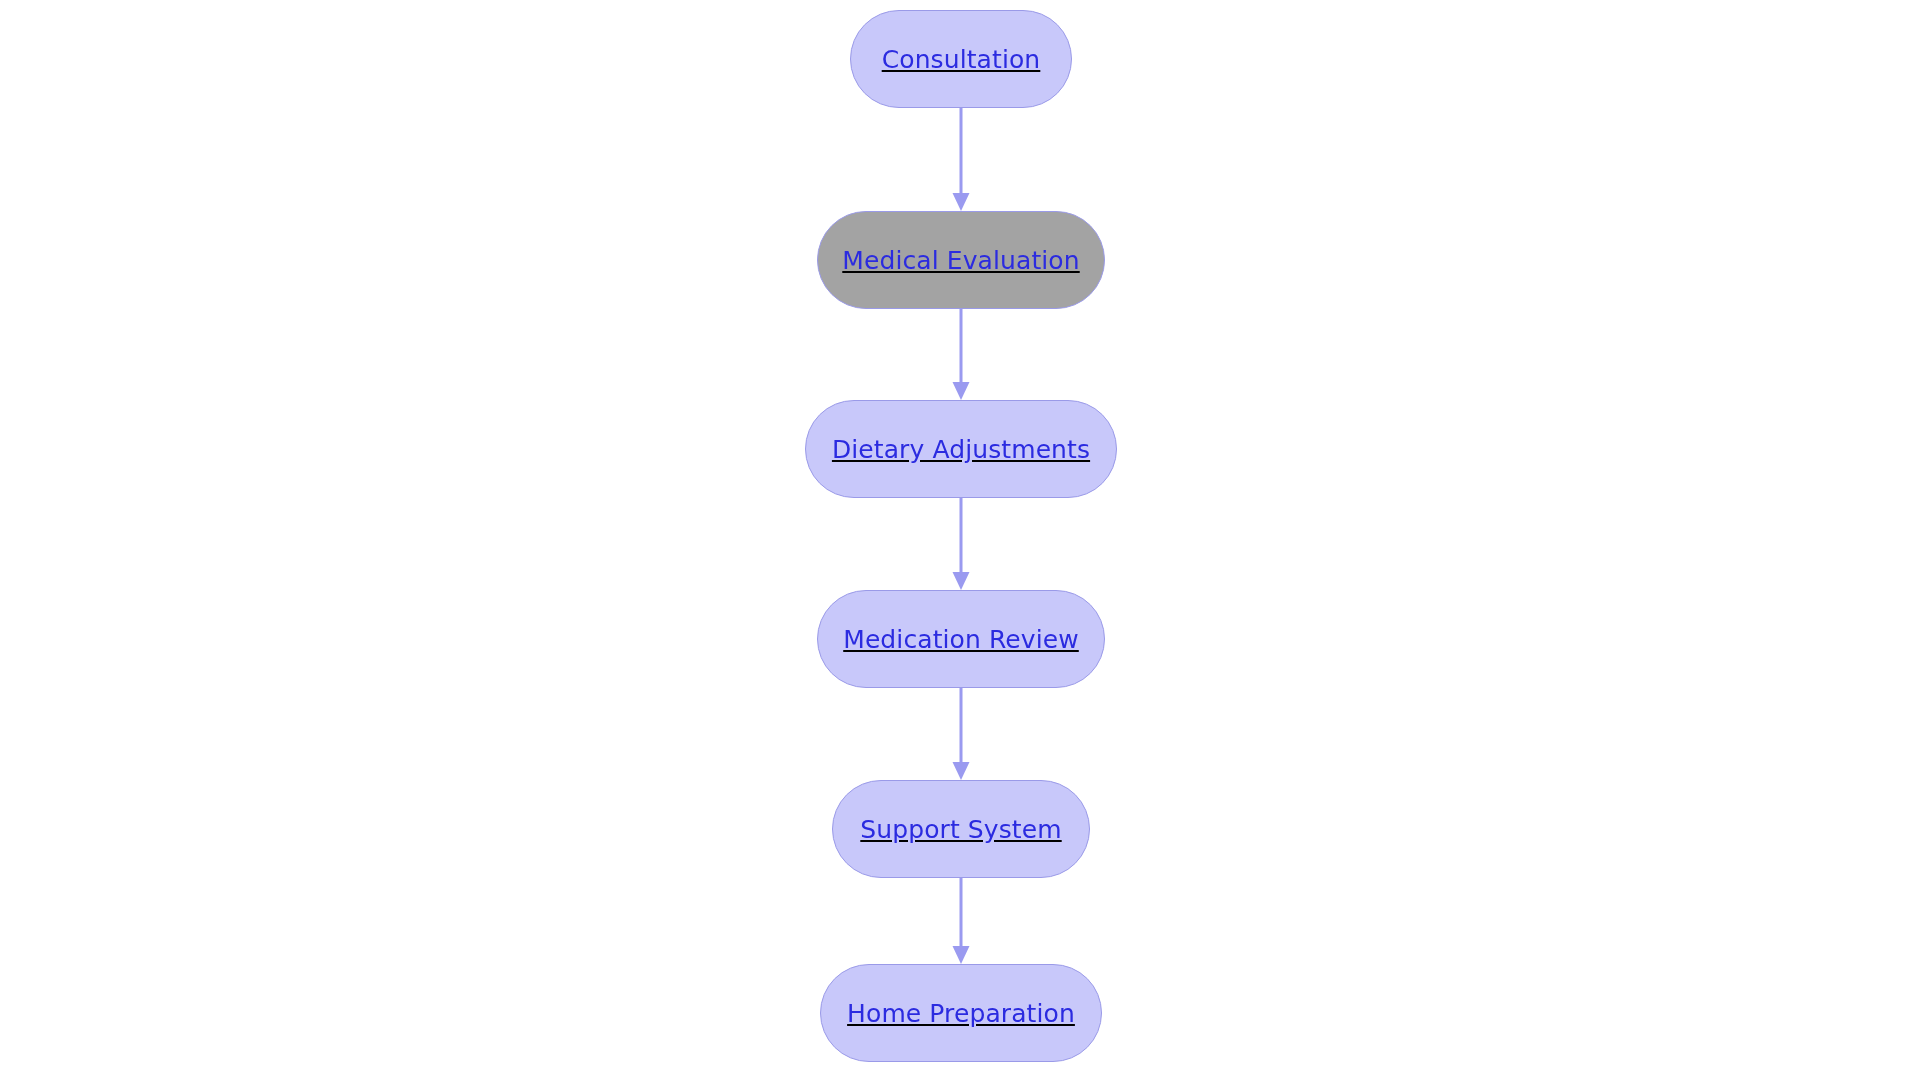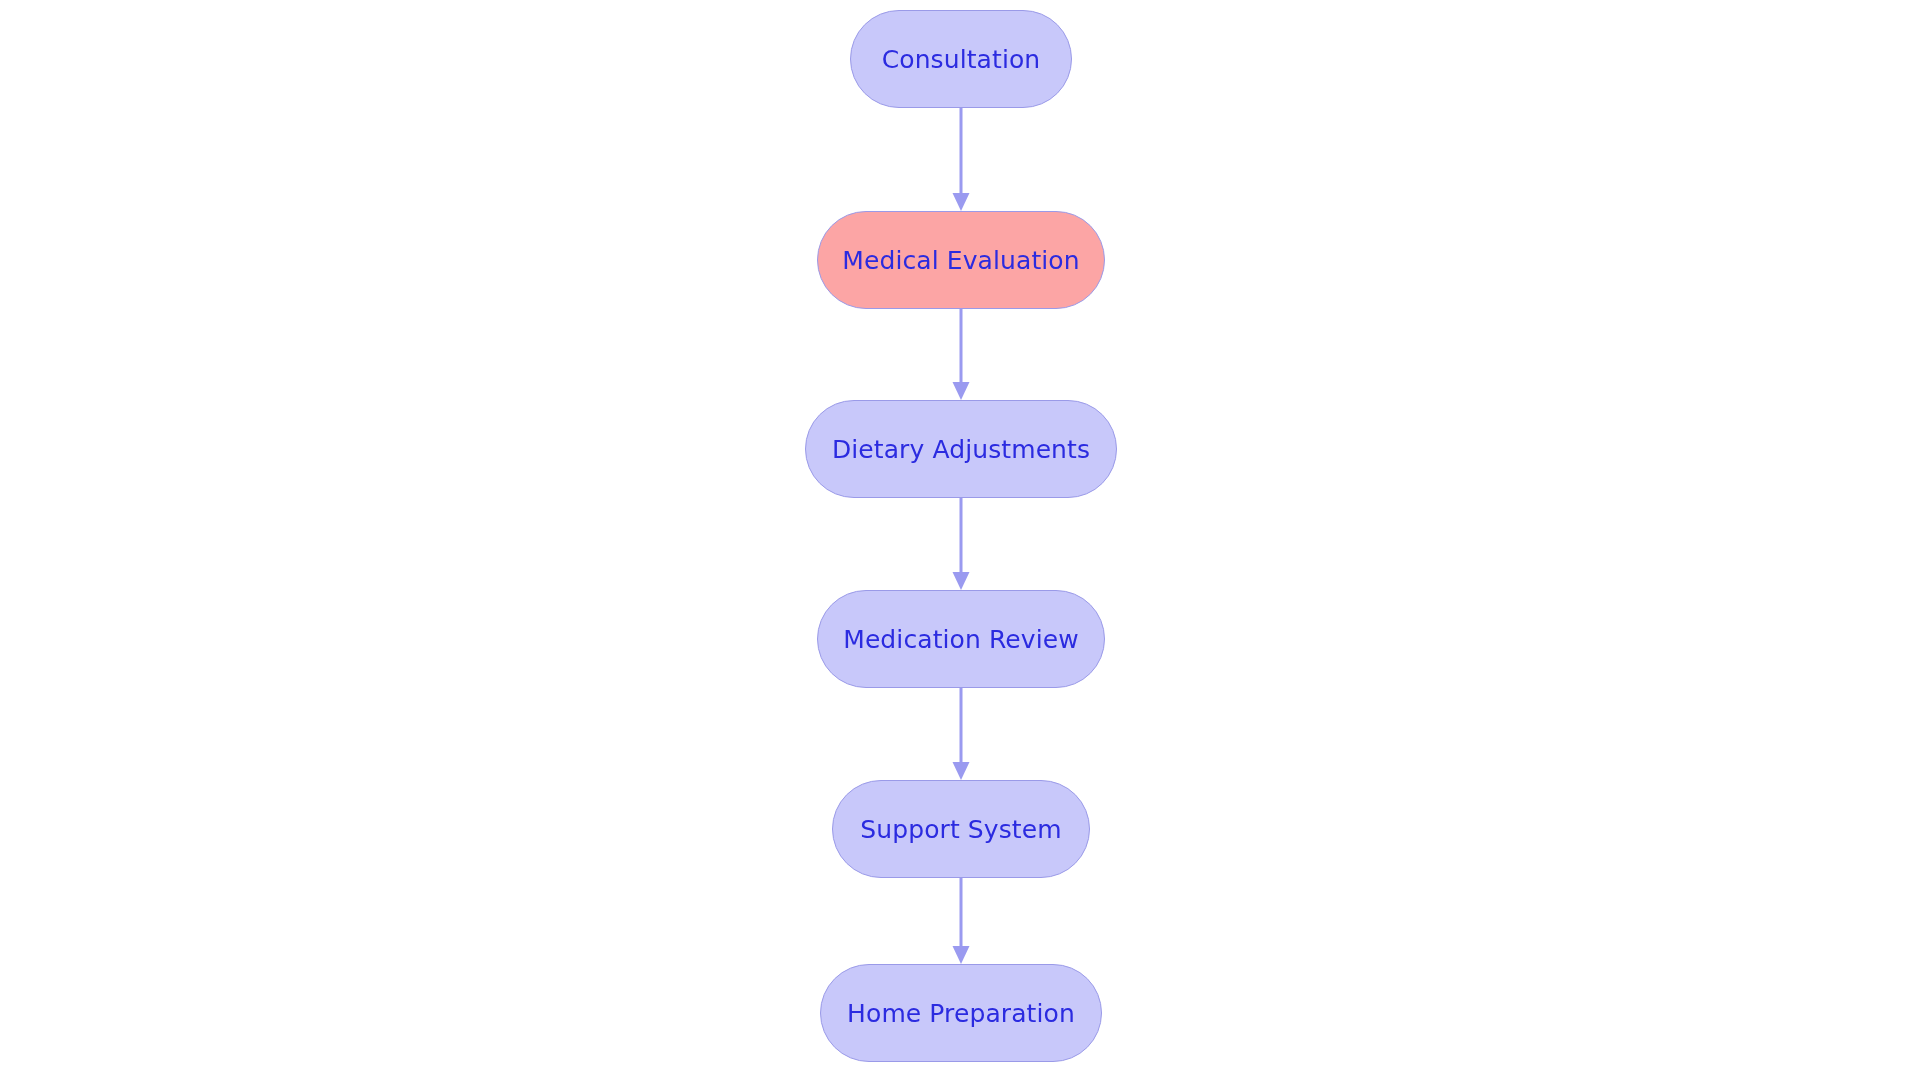--- a/index.html
+++ b/index.html
@@ -27,20 +27,21 @@
     box-sizing: border-box;
     display: flex;
     align-items: center;
     justify-content: center;
     background: #c8c8fa;
     border: 1.4px solid #9a9ae8;
     border-radius: 999px;
     height: 98px;
     transform: translateX(-50%);
     left: 961px;
+    text-decoration: underline;
   }
 
   .flow-node-label {
     color: #2b2be0;
     font-family: "DejaVu Sans", sans-serif;
     font-size: 25px;
     font-weight: 400;
     letter-spacing: 0.1px;
     line-height: 1;
     white-space: nowrap;
@@ -88,21 +89,21 @@
     </div>
     <div class="flow-edge" style="top: 878px; width: 17px; height: 86px;">
       <svg width="17" height="86" viewBox="0 0 17 86">
         <rect x="7" y="0" width="3" height="70" fill="#9a9af0"></rect>
         <polygon points="0,68 17,68 8.5,86" fill="#9a9af0"></polygon>
       </svg>
     </div>
     <div class="flow-node" style="top: 10px; left: 961px; width: 222px; height: 98px; background: rgb(200, 200, 250); border-color: rgb(154, 154, 232);">
       <span class="flow-node-label" style="color: rgb(43, 43, 224);">Consultation</span>
     </div>
-    <div class="flow-node" style="top: 211px; left: 961px; width: 288px; height: 98px; background: #fca5a5; border-color: rgb(154, 154, 232);">
+    <div class="flow-node" style="top: 211px; left: 961px; width: 288px; height: 98px; background: #a3a3a3; border-color: rgb(154, 154, 232);">
       <span class="flow-node-label" style="color: rgb(43, 43, 224);">Medical Evaluation</span>
     </div>
     <div class="flow-node" style="top: 590px; left: 961px; width: 288px; height: 98px; background: rgb(200, 200, 250); border-color: rgb(154, 154, 232);">
       <span class="flow-node-label" style="color: rgb(43, 43, 224);">Medication Review</span>
     </div>
     <div class="flow-node" style="top: 400px; left: 961px; width: 312px; height: 98px; background: rgb(200, 200, 250); border-color: rgb(154, 154, 232);">
       <span class="flow-node-label" style="color: rgb(43, 43, 224);">Dietary Adjustments</span>
     </div>
     <div class="flow-node" style="top: 964px; left: 961px; width: 282px; height: 98px; background: rgb(200, 200, 250); border-color: rgb(154, 154, 232);">
       <span class="flow-node-label" style="color: rgb(43, 43, 224);">Home Preparation</span>

